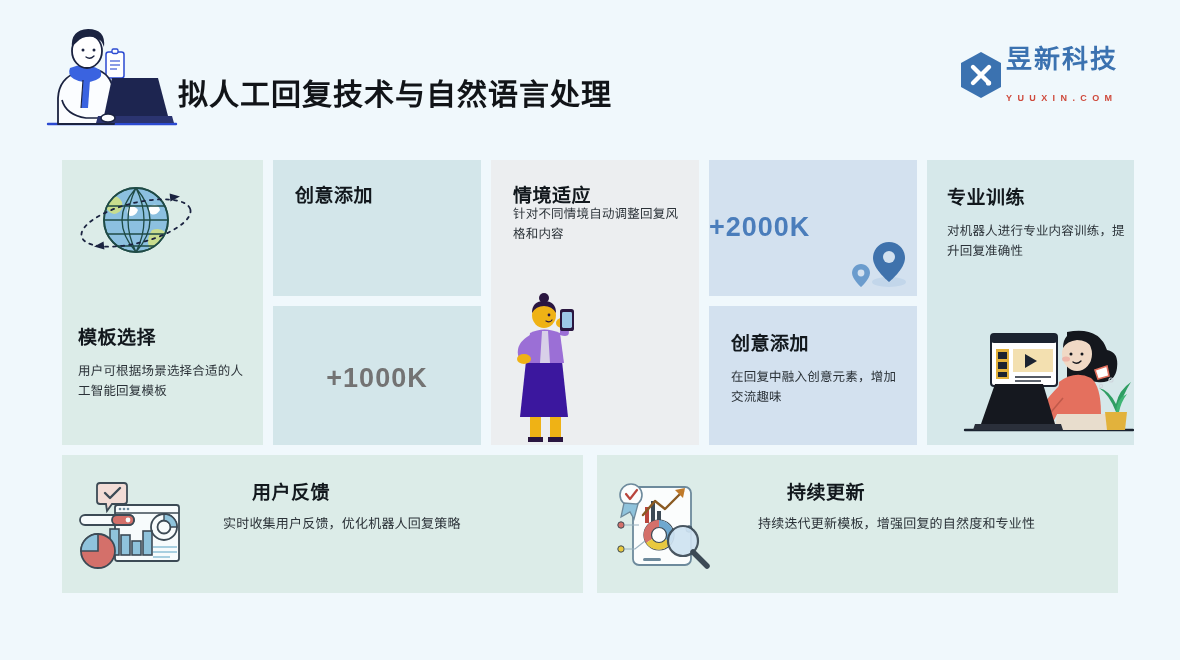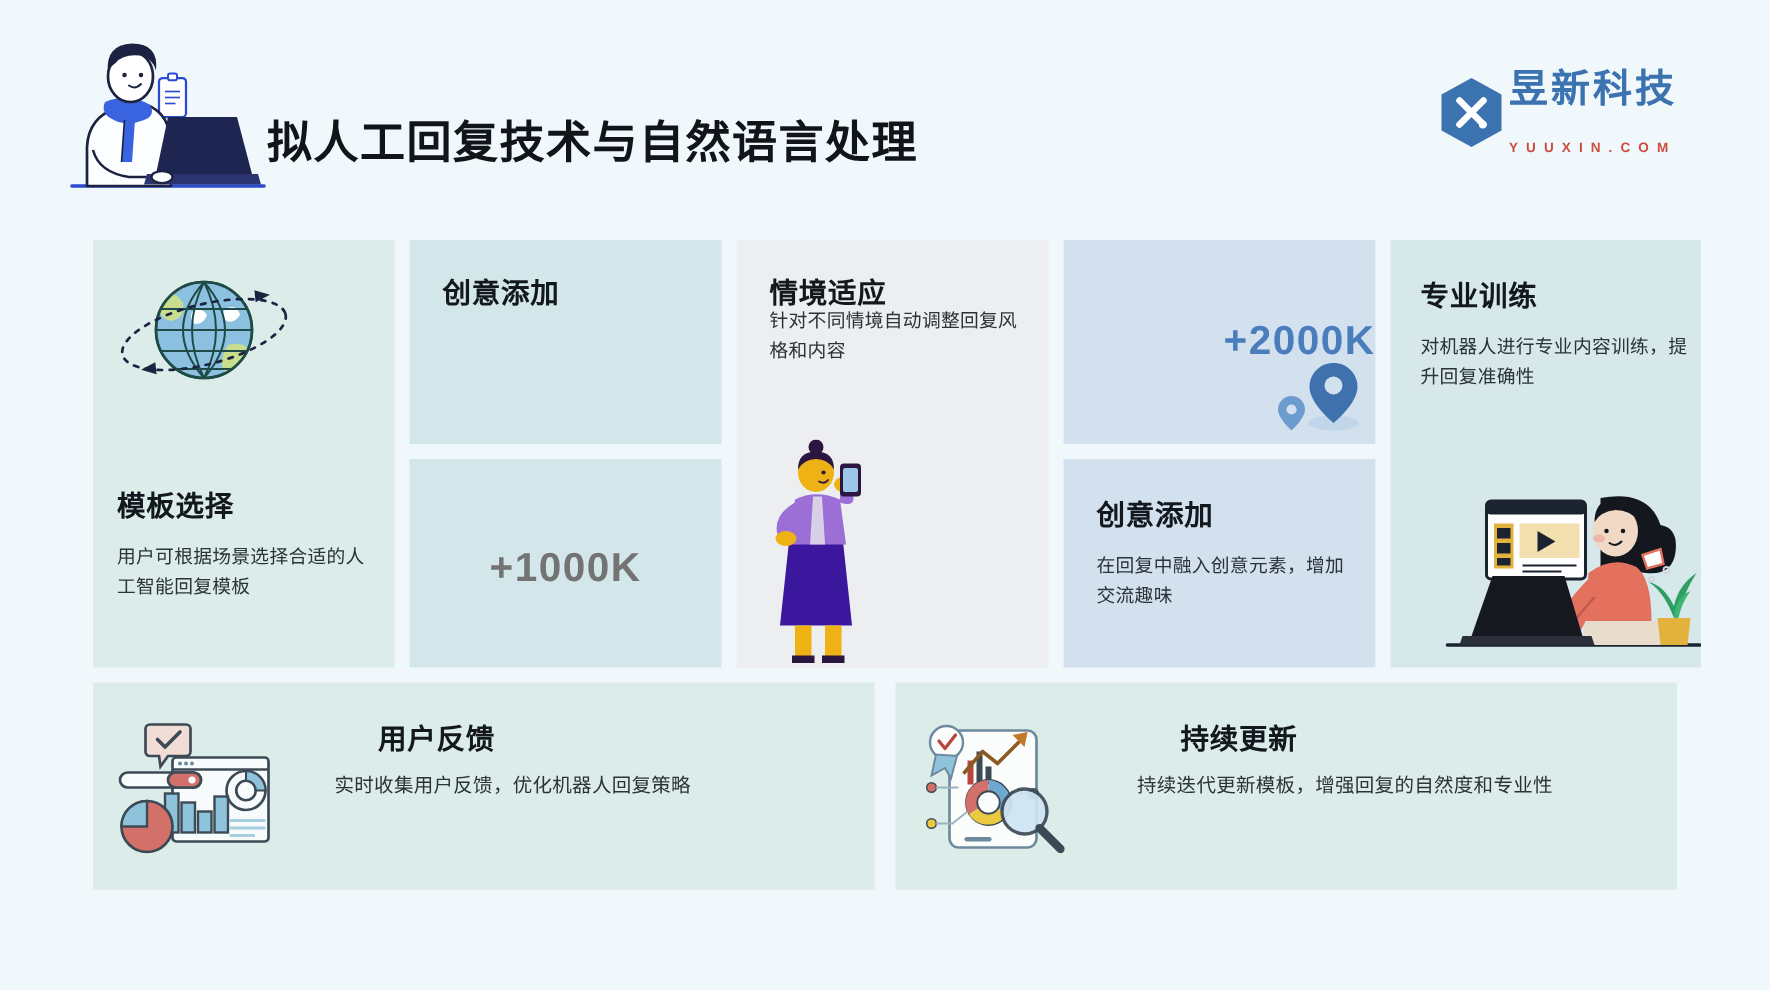--- a/index.html
+++ b/index.html
@@ -120,21 +120,21 @@
   #card-nlp .card-desc  { position:absolute; left:22px; top:50px; width:170px; }
 
   #card-stat-1000   { left: 211px; top: 146px; width: 208px; height: 139px; background: #d3e6ea; }
   #card-stat-1000 .stat { position:absolute; left:0; right:0; top:57px; text-align:center; color:#737373; }
 
   #card-context     { left: 429px; top: 0;   width: 208px; height: 285px; background: #eceef0; }
   #card-context .card-title { position:absolute; left:22px; top:20px; }
   #card-context .card-desc  { position:absolute; left:22px; top:35px; width:172px; }
 
   #card-stat-2000   { left: 647px; top: 0;   width: 208px; height: 136px; background: #d3e1ef; }
-  #card-stat-2000 .stat { position:absolute; left:0; right:0; top:52px; text-align:right; color:#4a7dbb; }
+  #card-stat-2000 .stat { position:absolute; left:0; right:0; top:52px; text-align:left; color:#4a7dbb; }
 
   #card-creative    { left: 647px; top: 146px; width: 208px; height: 139px; background: #d3e1ef; }
   #card-creative .card-title { position:absolute; left:22px; top:22px; }
   #card-creative .card-desc  { position:absolute; left:22px; top:52px; width:172px; }
 
   #card-training    { left: 865px; top: 0;   width: 207px; height: 285px; background: #d6e8ea; }
   #card-training .card-title { position:absolute; left:20px; top:22px; }
   #card-training .card-desc  { position:absolute; left:20px; top:52px; width:178px; }
 
   

